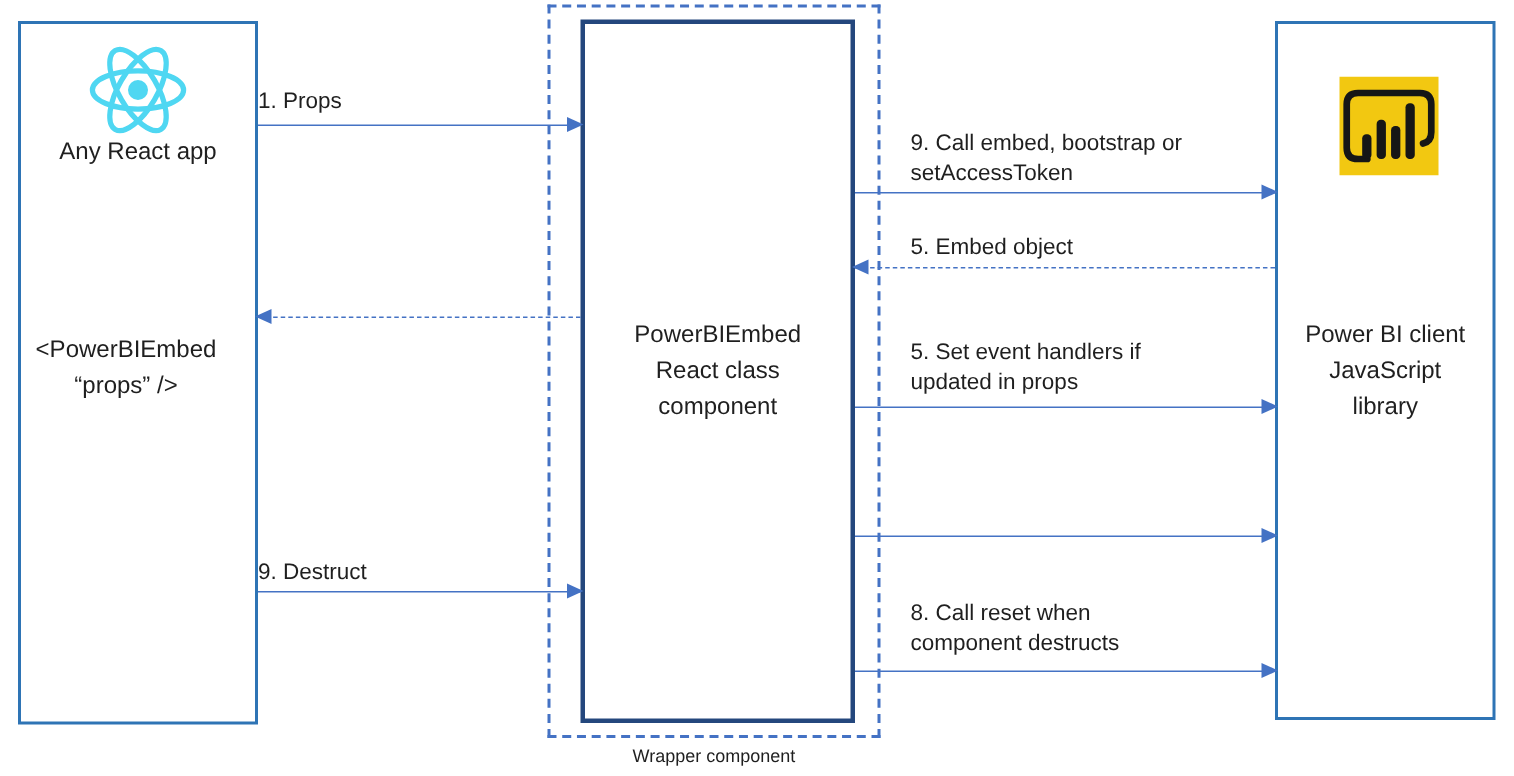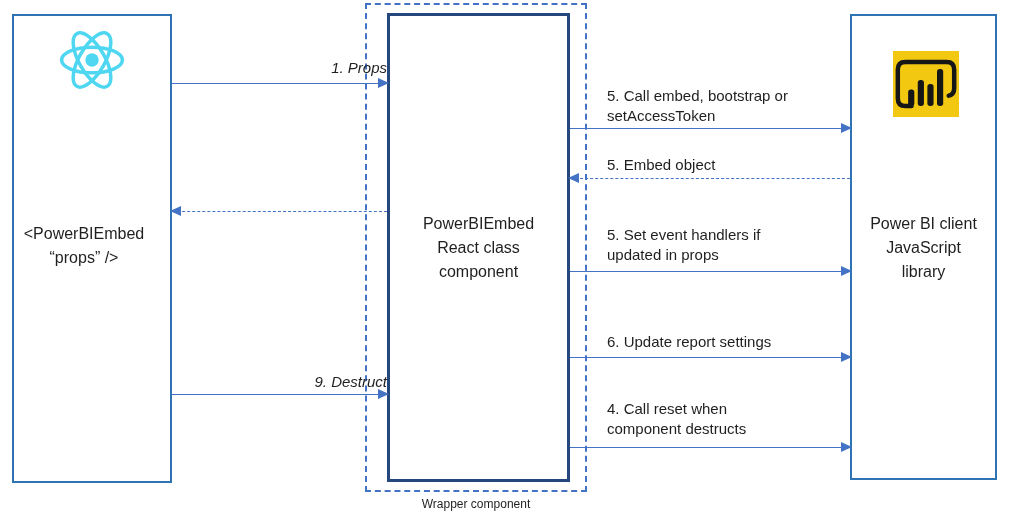--- a/index.html
+++ b/index.html
@@ -6,21 +6,21 @@
   body{font-family:"Liberation Sans", sans-serif; color:#1f1f1f;}
   .canvas{position:relative;width:1009px;height:517px;background:#ffffff;overflow:hidden;}
 
   
   .node-box{position:absolute;background:#ffffff;border:2px solid #2E74B5;box-sizing:border-box;}
   .wrapper-box{position:absolute;border:2px dashed #4472C4;box-sizing:border-box;}
   .inner-box{position:absolute;background:#ffffff;border:3px solid #24477D;box-sizing:border-box;}
 
   
   .label{position:absolute;font-size:15px;line-height:20px;white-space:pre-line;}
-  .label.center{text-align:right;font-style:italic;}
+  .label.center{text-align:left;}
   .node-text{position:absolute;font-size:16px;line-height:24px;text-align:center;white-space:pre-line;}
   .caption{position:absolute;font-size:12px;text-align:center;}
 
   
   .arrow{position:absolute;border-top:1.6px solid #4472C4;}
   .arrow.dashed{border-top-style:dashed;}
   .arrow.dotted{border-top-width:1.4px;border-top-style:dashed;}
   .arrow.dir-right::after{content:"";position:absolute;right:-2px;top:-6.4px;width:0;height:0;
     border-style:solid;border-width:5.5px 0 5.5px 11px;
     border-color:transparent transparent transparent #4472C4;}
@@ -39,20 +39,21 @@
   <div class="icon" style="left:57px;top:29px;width:70px;height:62px;">
     <svg width="70" height="62" viewBox="-11.5 -10.2 23 20.4" xmlns="http://www.w3.org/2000/svg">
       <circle cx="0" cy="0" r="2.2" fill="#4FD7F2"></circle>
       <g stroke="#4FD7F2" stroke-width="1.15" fill="none">
         <ellipse rx="10" ry="4.2"></ellipse>
         <ellipse rx="10" ry="4.2" transform="rotate(60)"></ellipse>
         <ellipse rx="10" ry="4.2" transform="rotate(120)"></ellipse>
       </g>
     </svg>
   </div>
+  <div class="node-text" style="left:12px;top:90px;width:160px;">Any React app</div>
   <div class="node-text" style="left:12px;top:222px;width:144px;">&lt;PowerBIEmbed
 “props” /&gt;</div>
 
   <div class="wrapper-box" style="left:365px;top:3px;width:222px;height:489px;"></div>
   <div class="inner-box" style="left:387px;top:13px;width:183px;height:469px;"></div>
   <div class="node-text" style="left:387px;top:212px;width:183px;">PowerBIEmbed
 React class
 component</div>
   <div class="caption" style="left:365px;top:497px;width:222px;">Wrapper component</div>
 
@@ -68,35 +69,34 @@
     </svg>
   </div>
   <div class="node-text" style="left:850px;top:212px;width:147px;">Power BI client
 JavaScript
 library</div>
 
   <div class="arrow dir-right" style="left:172px;top:83px;width:215px;"></div>
   <div class="label center" style="left:172px;top:58px;width:215px;">1. Props</div>
 
   <div class="arrow dir-right" style="left:570px;top:128px;width:280px;"></div>
-  <div class="label" style="left:607px;top:86px;width:240px;">5. Call embed, bootstrap or
+  <div class="label" style="left:607px;top:86px;width:240px;">9. Call embed, bootstrap or
 setAccessToken</div>
 
   <div class="arrow dashed dir-left" style="left:570px;top:178px;width:280px;"></div>
   <div class="label" style="left:607px;top:155px;width:240px;">5. Embed object</div>
 
   <div class="arrow dotted dir-left" style="left:172px;top:211px;width:215px;"></div>
 
   <div class="arrow dir-right" style="left:570px;top:271px;width:280px;"></div>
   <div class="label" style="left:607px;top:225px;width:240px;">5. Set event handlers if
 updated in props</div>
 
   <div class="arrow dir-right" style="left:570px;top:357px;width:280px;"></div>
-  <div class="label" style="left:607px;top:332px;width:240px;">6. Update report settings</div>
 
   <div class="arrow dir-right" style="left:172px;top:394px;width:215px;"></div>
   <div class="label center" style="left:172px;top:372px;width:215px;">9. Destruct</div>
 
   <div class="arrow dir-right" style="left:570px;top:447px;width:280px;"></div>
-  <div class="label" style="left:607px;top:399px;width:240px;">4. Call reset when
+  <div class="label" style="left:607px;top:399px;width:240px;">8. Call reset when
 component destructs</div>
 
 </div>
 
 </body></html>

